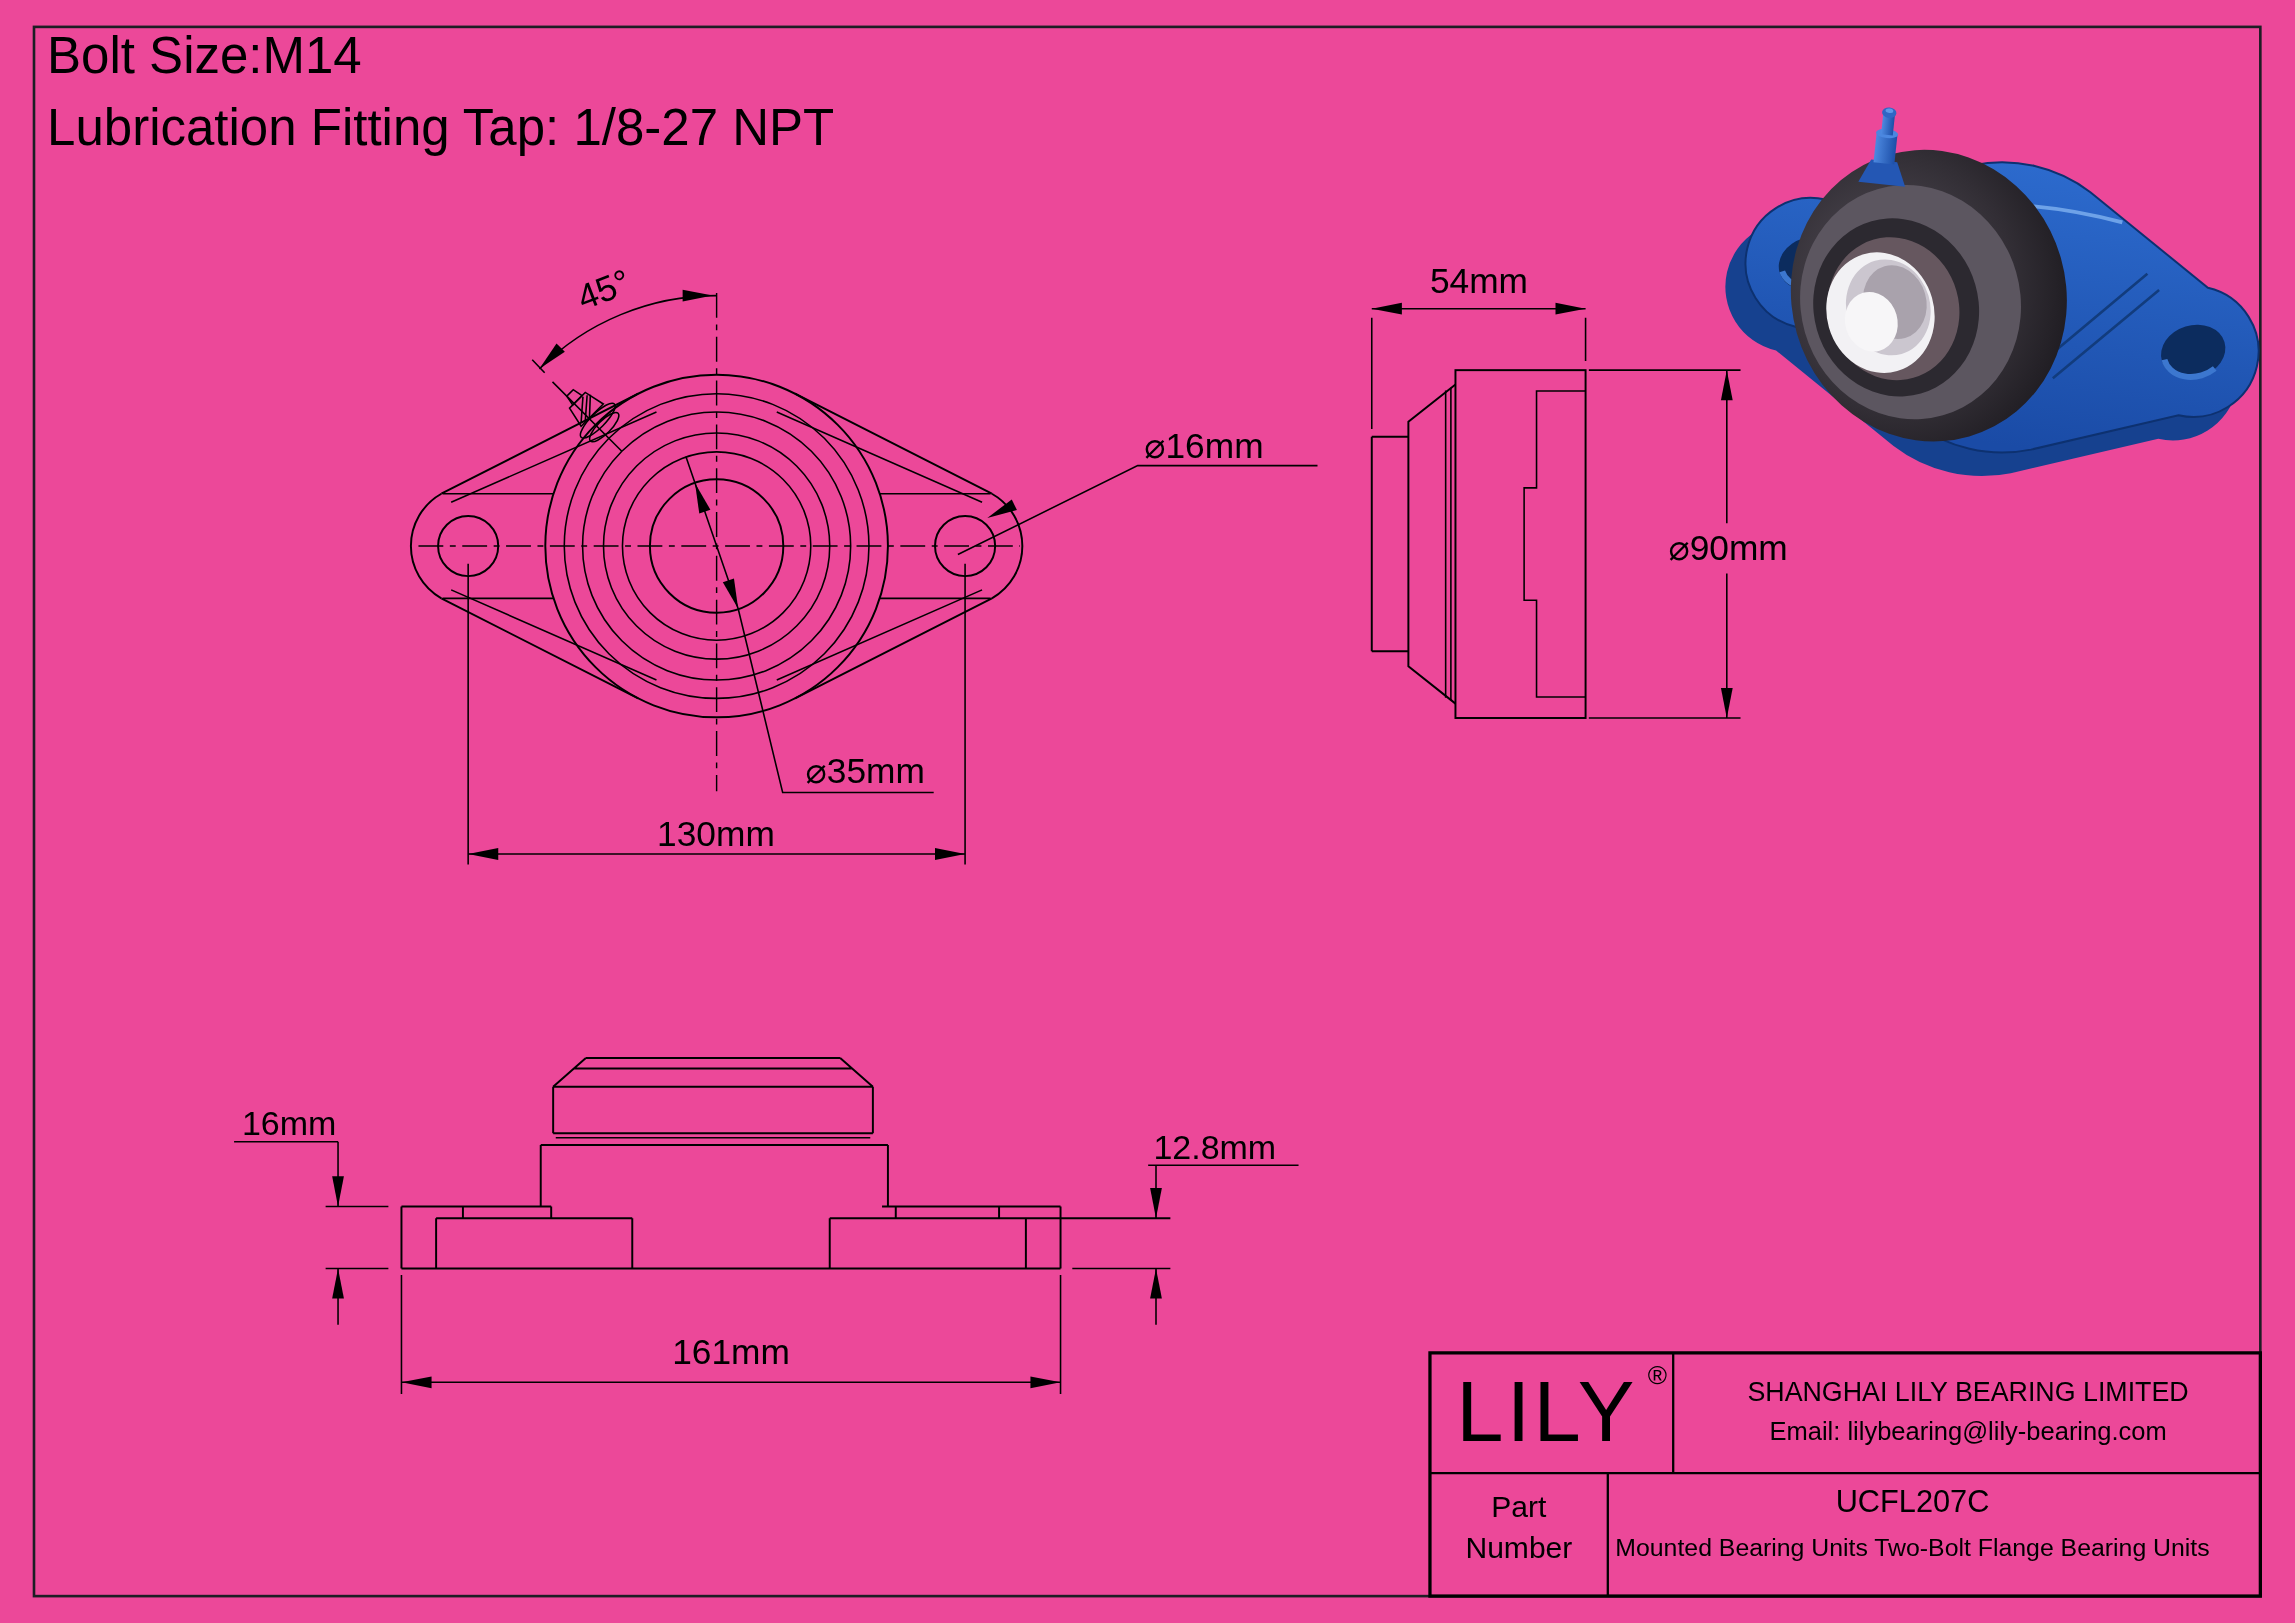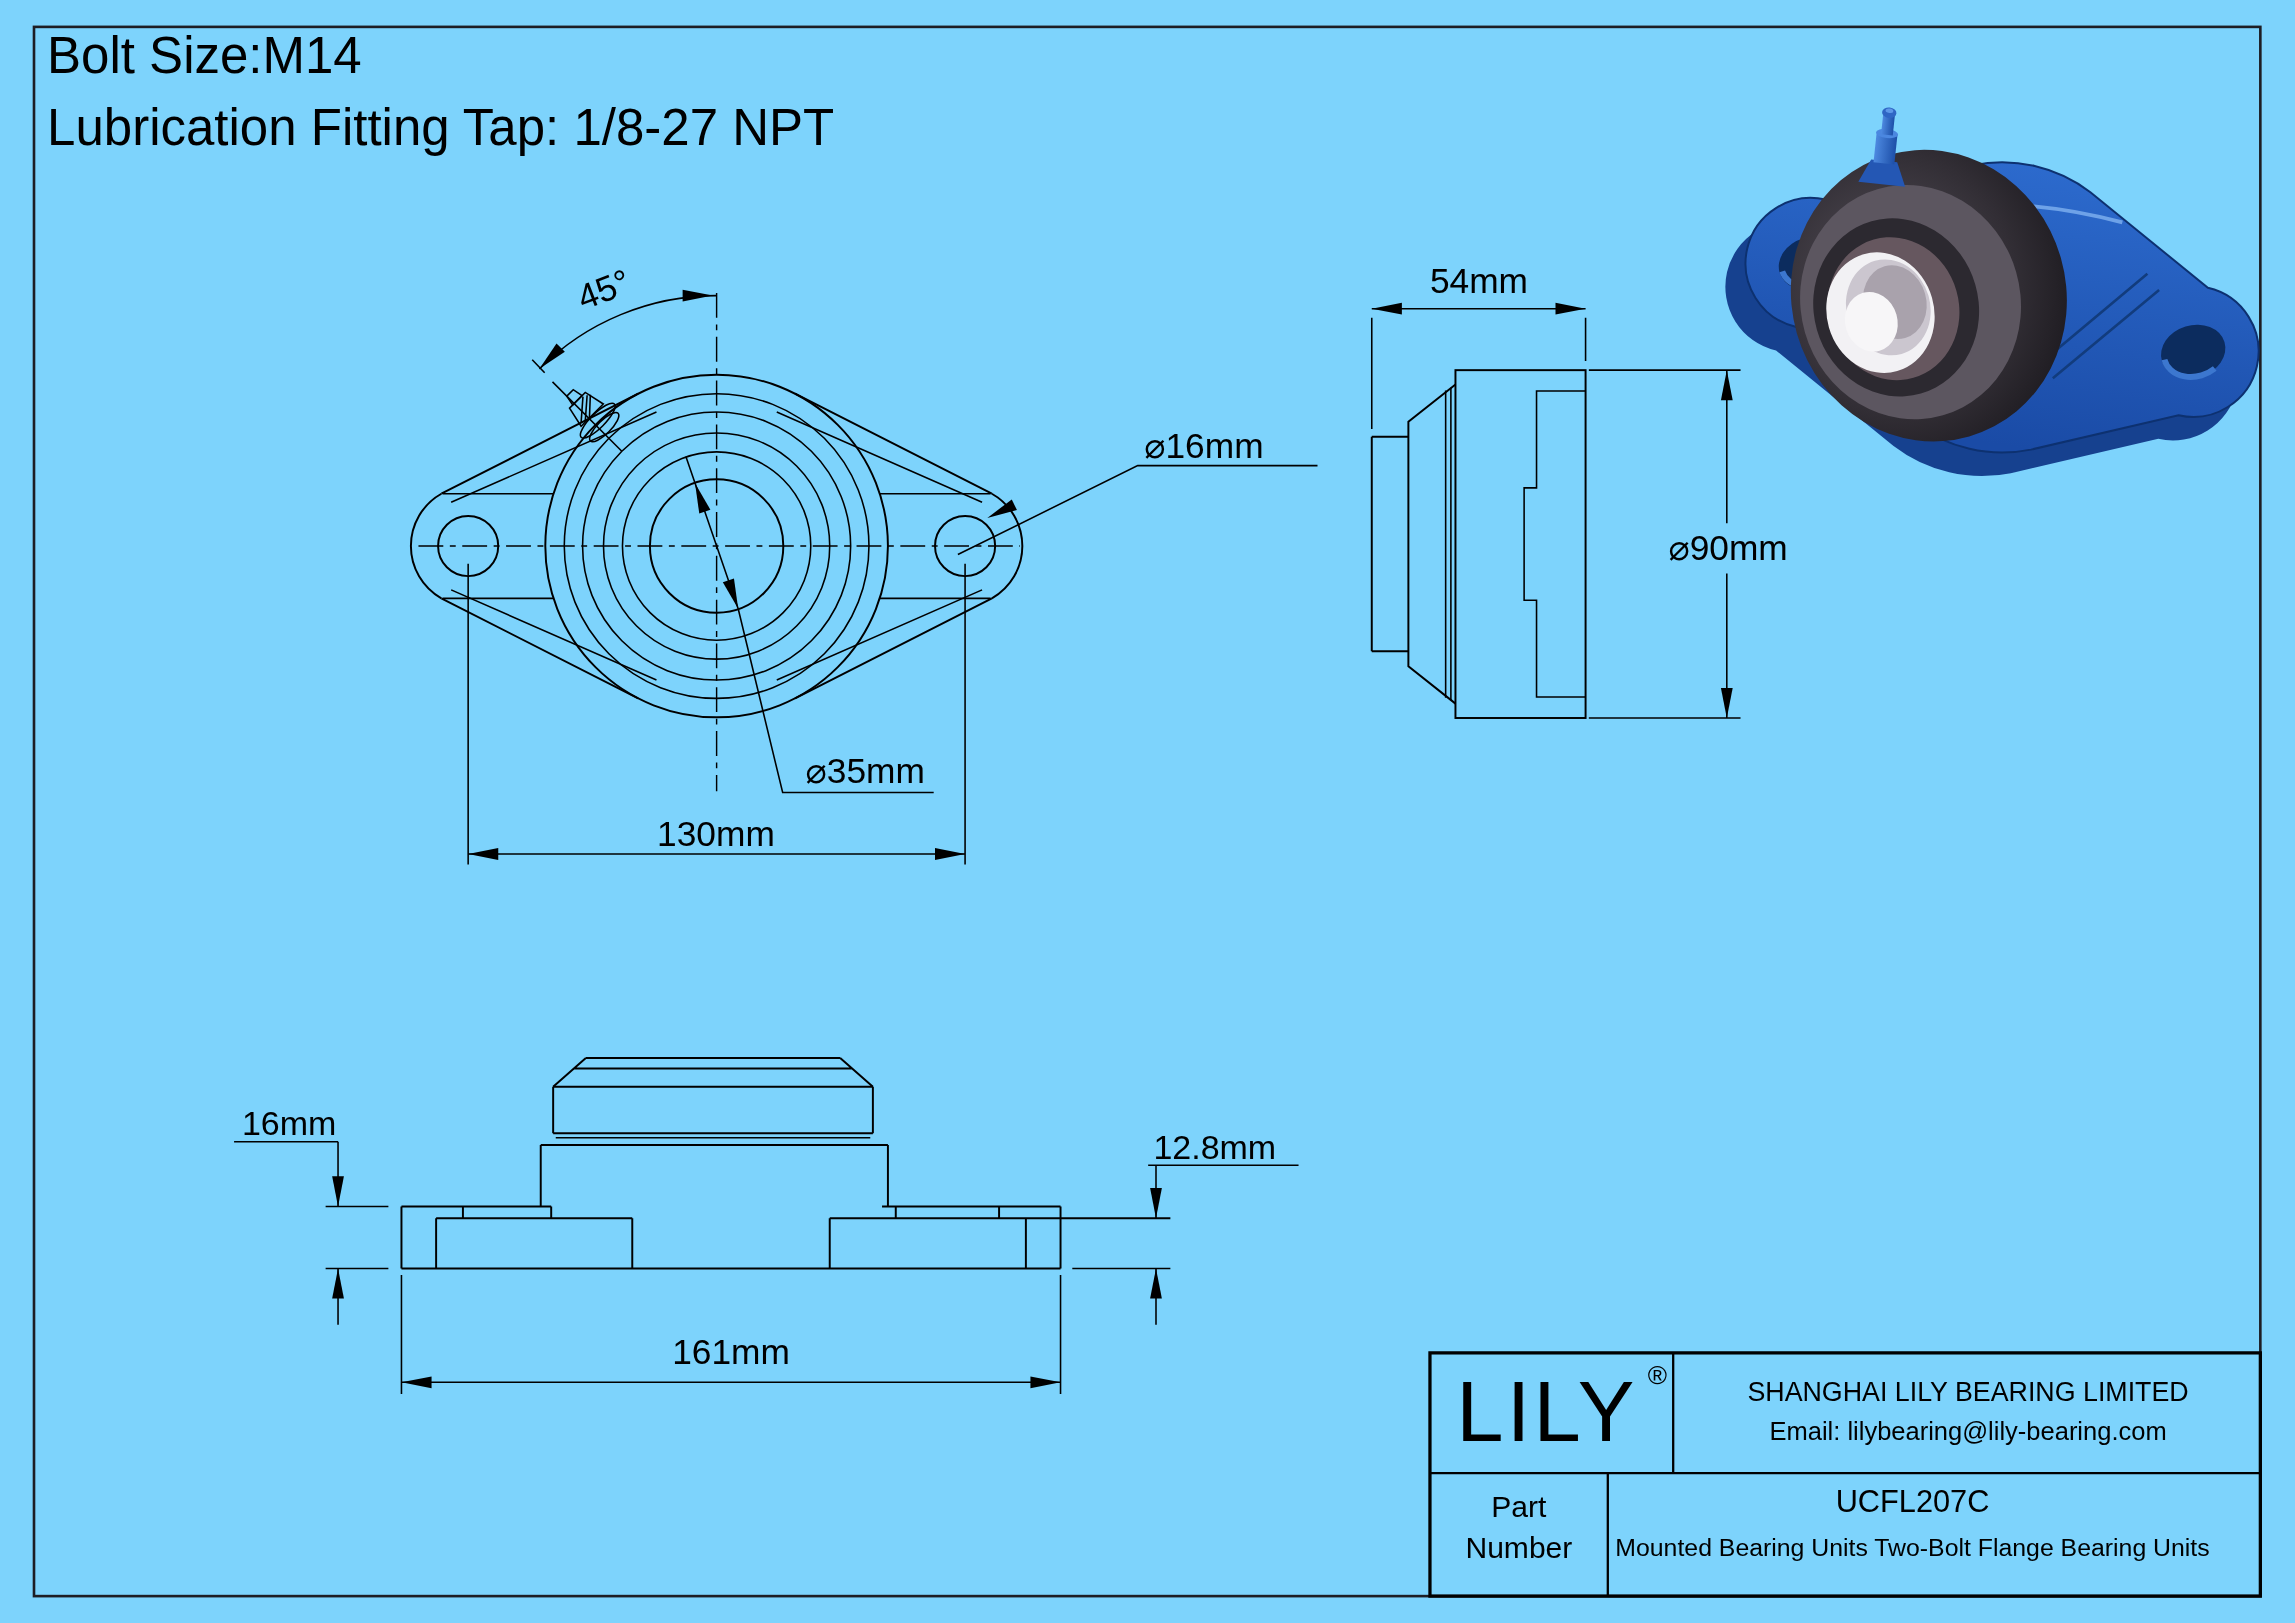--- a/index.html
+++ b/index.html
@@ -1,16 +1,16 @@
 <!DOCTYPE html>
 <html style="font-size:10.5px"><head>
 <meta charset="utf-8">
 <style>
   html,body{margin:0;padding:0;background:#fff;}
-  .page{position:relative;width:2295px;height:1623px;background:#7dd3fc;overflow:hidden;
+  .page{position:relative;width:2295px;height:1623px;background:#ec4899;overflow:hidden;
         font-family:"Liberation Sans","DejaVu Sans",sans-serif;}
   svg{position:absolute;left:0;top:0;}
   svg text{fill:#000;font-family:"Liberation Sans","DejaVu Sans",sans-serif;}
   .hdr{font-size:78px;}
   .dim{font-size:54px;}
   .dim-s{font-size:52px;}
   .tb-logo{font-size:130px;letter-spacing:5px;}
   .tb-reg{font-size:40px;}
   .tb-company{font-size:41px;}
   .tb-email{font-size:39px;}

